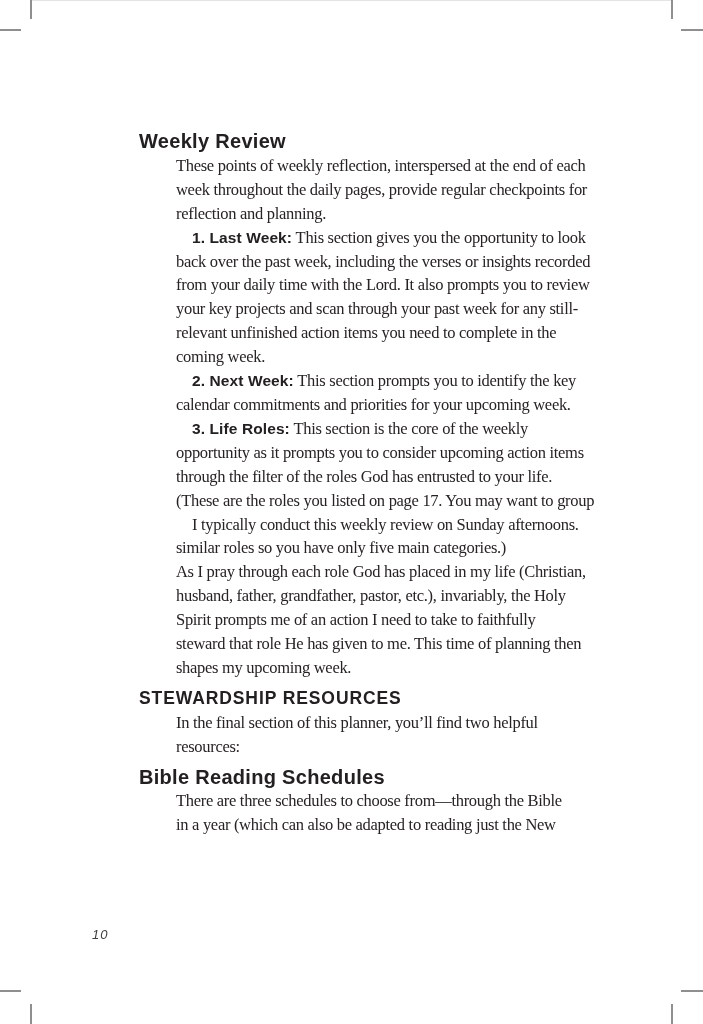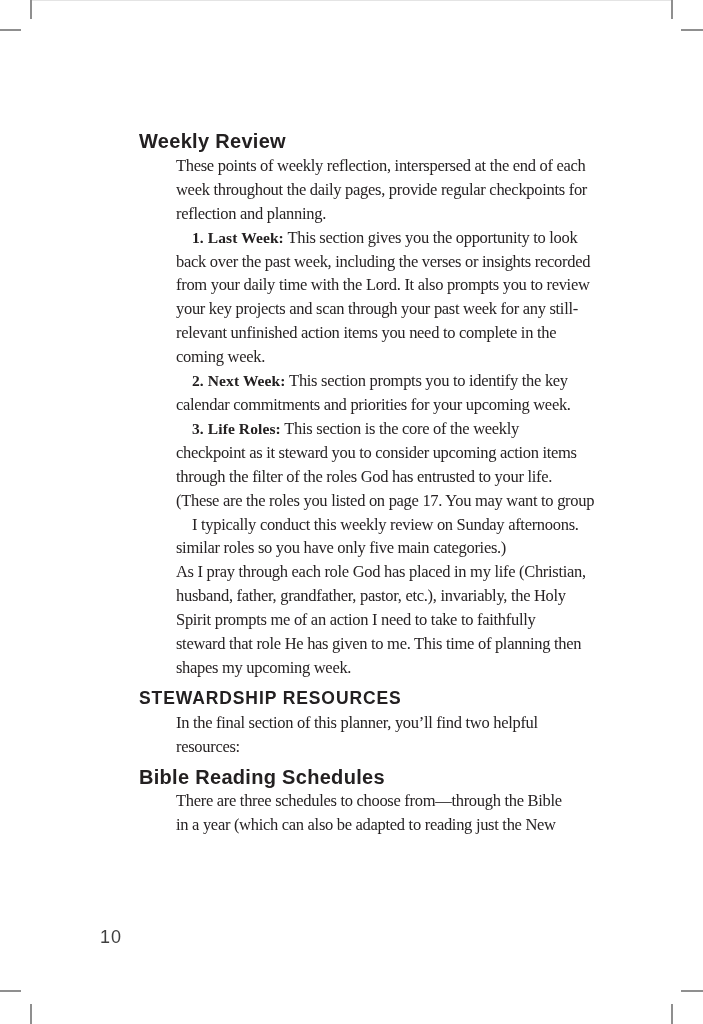--- a/index.html
+++ b/index.html
@@ -31,21 +31,21 @@
   }
   .line {
     font-size: 16.5px;
     line-height: 23.9px;
     letter-spacing: -0.3px;
     white-space: pre;
     margin-left: 37px;
   }
   .line.indent { padding-left: 16px; }
   .bseg {
-    font-family: Liberation Serif, serif;
+    font-family: Liberation Sans, sans-serif;
     font-weight: 700;
     font-size: 15.5px;
     letter-spacing: 0.1px;
     color: var(--heading, #232021);
   }
   .heading-sub {
     font-family: "Liberation Sans", sans-serif;
     font-weight: 700;
     font-size: 20px;
     letter-spacing: 0.3px;
@@ -57,25 +57,26 @@
     font-family: "Liberation Sans", sans-serif;
     font-weight: 700;
     font-size: 17.5px;
     letter-spacing: 0.9px;
     line-height: 23.9px;
     color: var(--heading, #232021);
     white-space: pre;
   }
   .gap { margin-top: 7px; }
   .page-number {
-    position: absolute; left: 100px; top: 927px;
+    position: absolute; left: 92px; top: 927px;
     font-family: "Liberation Sans", sans-serif;
-    font-size: 18px;
+    font-size: 13px;
     letter-spacing: 1px;
     color: var(--pagenum, #3f3f3f);
+    font-style: italic;
   }
 </style>
 </head>
 <body>
 
 <div class="page-surface">
   <div class="page-edge"></div>
 
   <div class="crop tl-v"></div>
   <div class="crop tl-h"></div>
@@ -93,21 +94,21 @@
       <div class="line"><span>reflection and planning.</span></div>
       <div class="line indent"><span class="bseg">1. Last Week:</span><span> This section gives you the opportunity to look</span></div>
       <div class="line"><span>back over the past week, including the verses or insights recorded</span></div>
       <div class="line"><span>from your daily time with the Lord. It also prompts you to review</span></div>
       <div class="line"><span>your key projects and scan through your past week for any still-</span></div>
       <div class="line"><span>relevant unfinished action items you need to complete in the</span></div>
       <div class="line"><span>coming week.</span></div>
       <div class="line indent"><span class="bseg">2. Next Week:</span><span> This section prompts you to identify the key</span></div>
       <div class="line"><span>calendar commitments and priorities for your upcoming week.</span></div>
       <div class="line indent"><span class="bseg">3. Life Roles:</span><span> This section is the core of the weekly</span></div>
-      <div class="line"><span>checkpoint as it steward you to consider upcoming action items</span></div>
+      <div class="line"><span>opportunity as it prompts you to consider upcoming action items</span></div>
       <div class="line"><span>through the filter of the roles God has entrusted to your life.</span></div>
       <div class="line"><span>(These are the roles you listed on page 17. You may want to group</span></div>
       <div class="line indent"><span>I typically conduct this weekly review on Sunday afternoons.</span></div>
       <div class="line"><span>similar roles so you have only five main categories.)</span></div>
       <div class="line"><span>As I pray through each role God has placed in my life (Christian,</span></div>
       <div class="line"><span>husband, father, grandfather, pastor, etc.), invariably, the Holy</span></div>
       <div class="line"><span>Spirit prompts me of an action I need to take to faithfully</span></div>
       <div class="line"><span>steward that role He has given to me. This time of planning then</span></div>
       <div class="line"><span>shapes my upcoming week.</span></div>
       <div class="heading-main gap">STEWARDSHIP RESOURCES</div>

